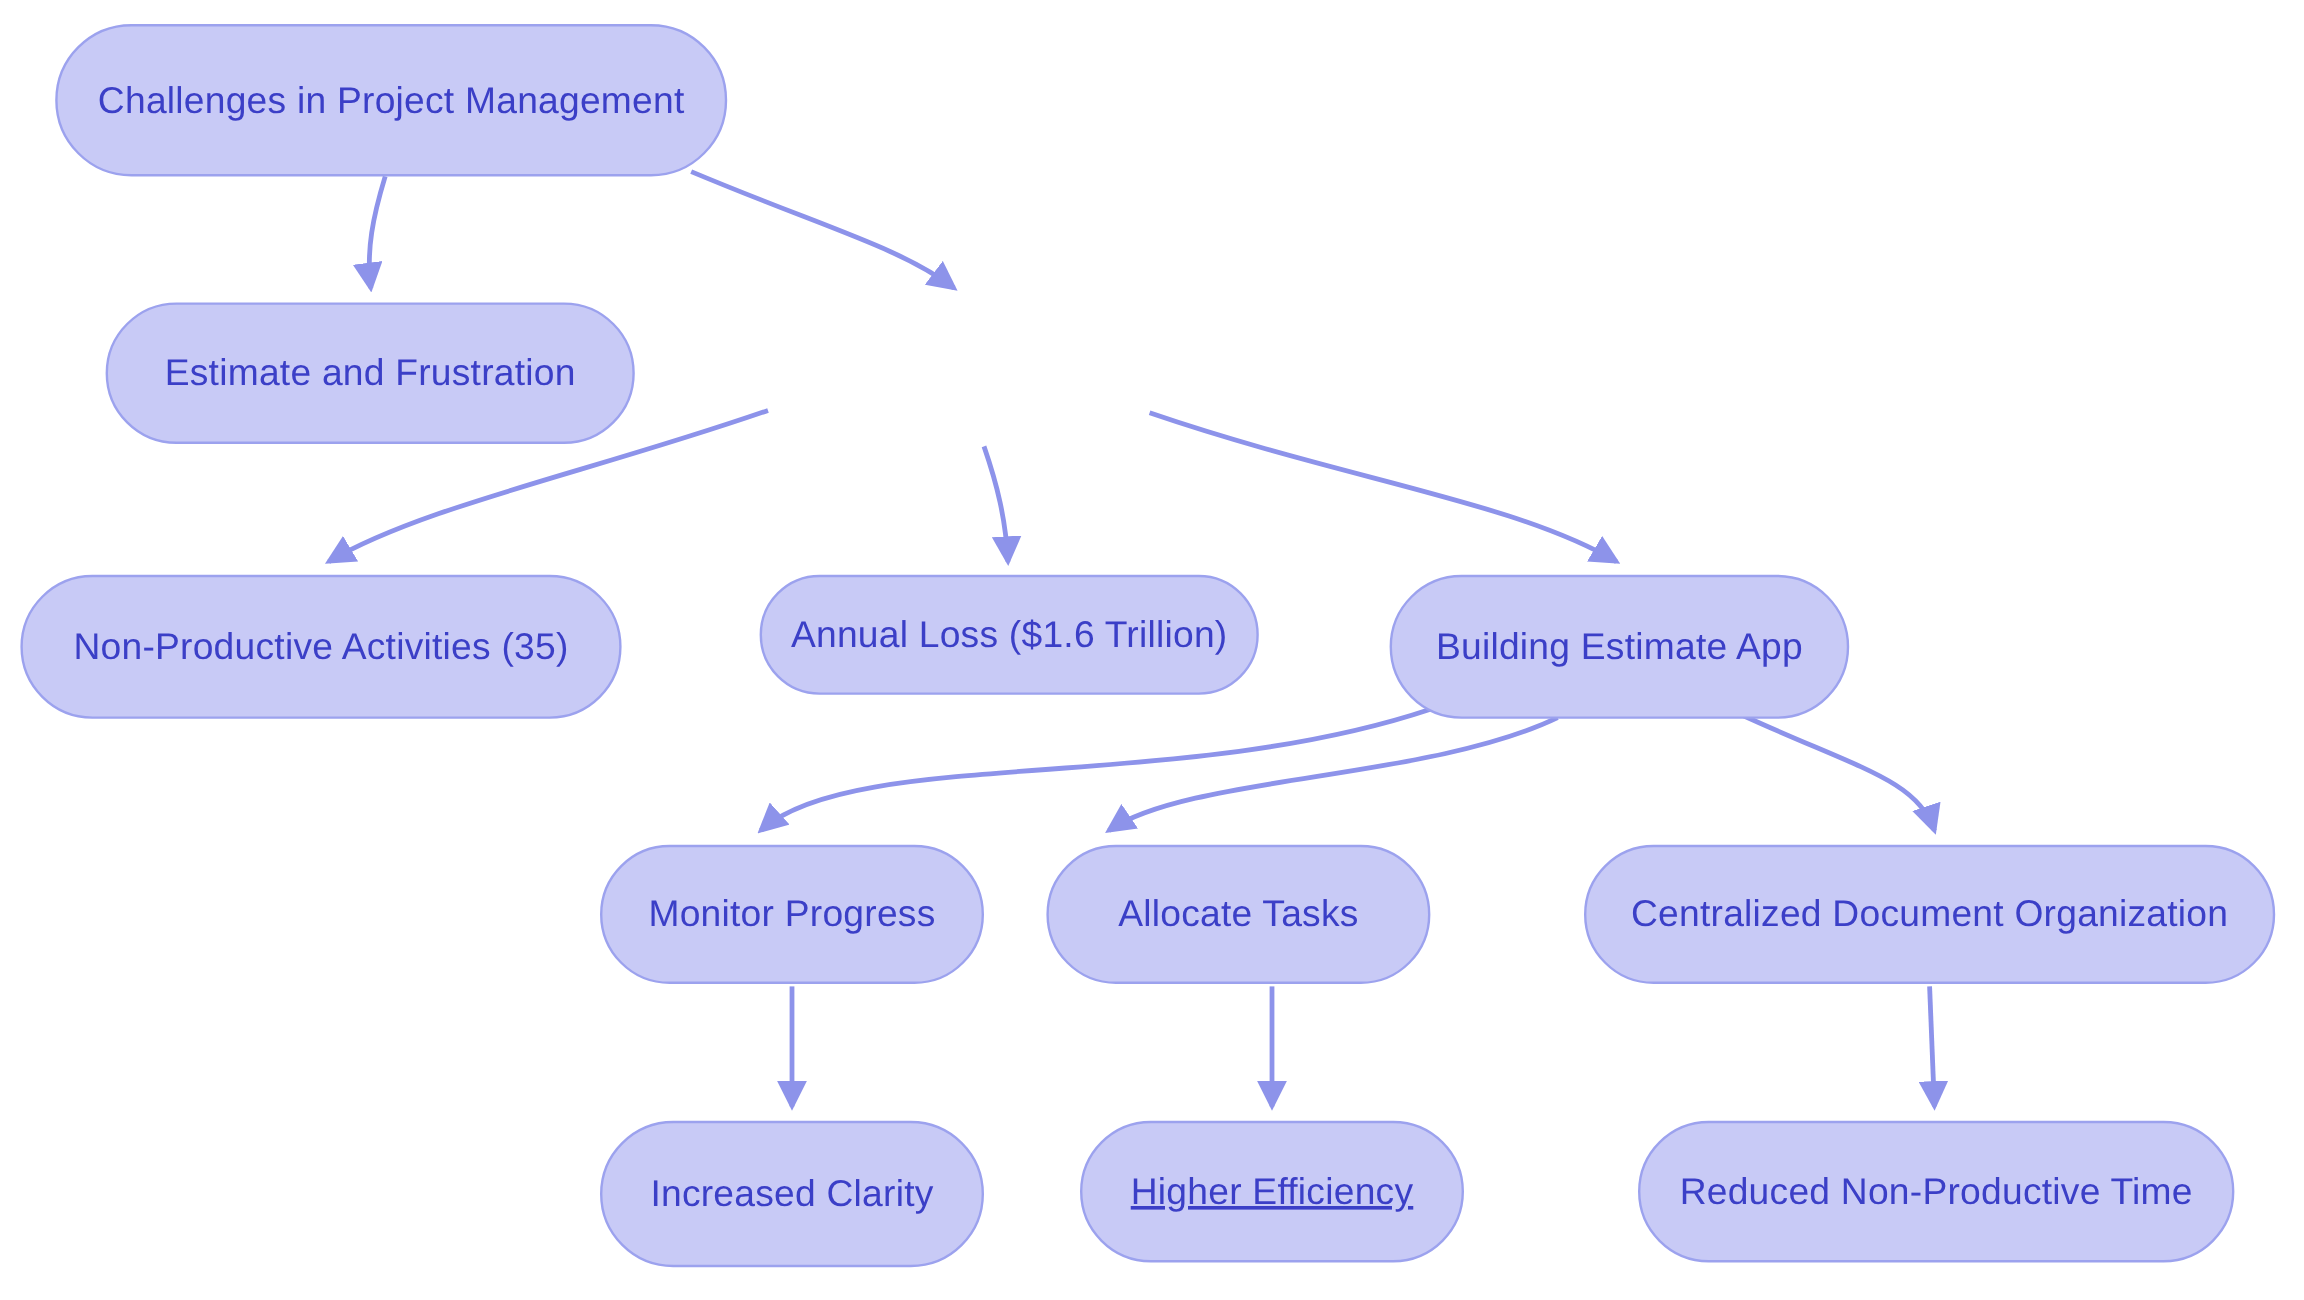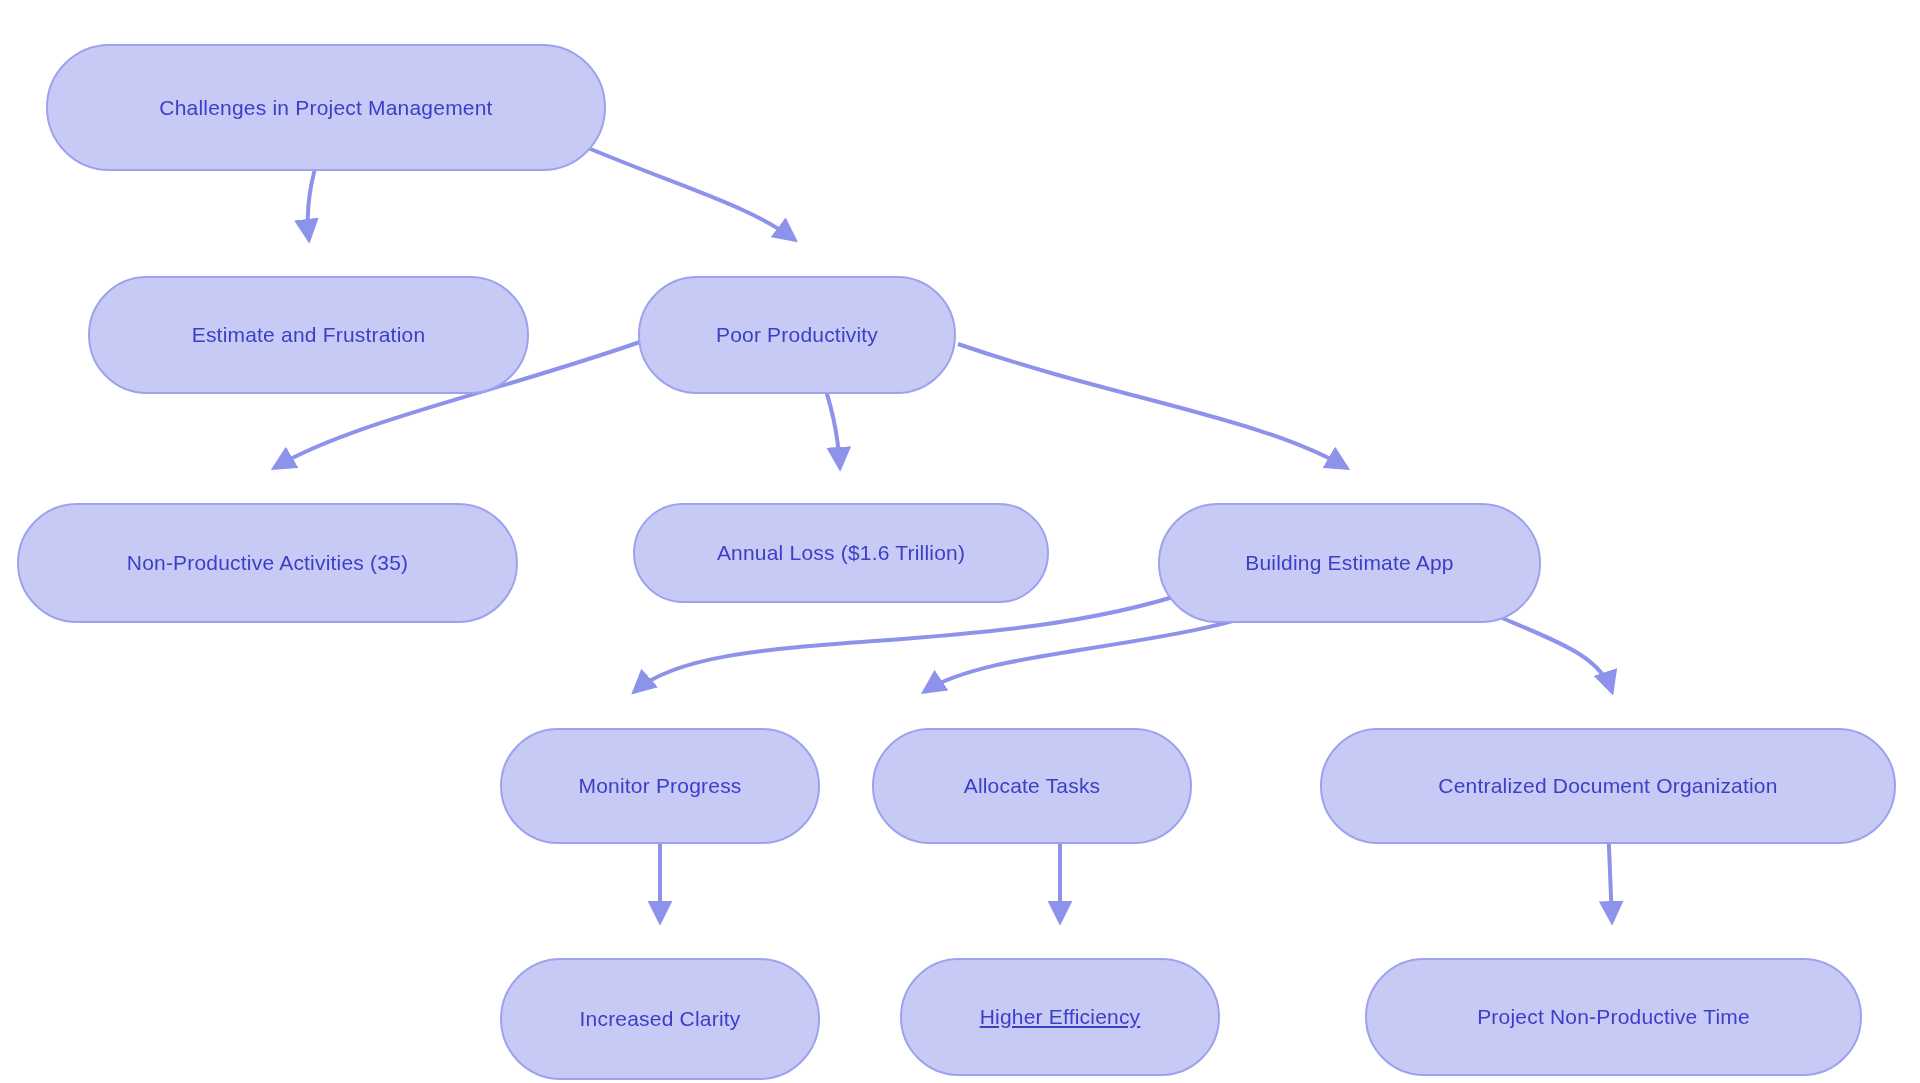--- a/index.html
+++ b/index.html
@@ -36,26 +36,25 @@
   }
   .node {
     position: absolute;
     display: flex;
     align-items: center;
     justify-content: center;
     background: var(--node-fill, #C8CAF6);
     border: 2px solid var(--node-border, #9CA2EE);
     border-radius: 999px;
     color: var(--node-text, #3B3FC7);
-    font-size: 21px;
+    font-size: 31px;
     font-weight: 500;
     letter-spacing: 0.2px;
     white-space: nowrap;
     text-align: center;
-    margin-top: 24px;
   }
 </style>
 </head>
 <body>
 
 <div class="canvas">
 
   <svg class="edge-layer" viewBox="0 0 1920 1083" xmlns="http://www.w3.org/2000/svg">
     <defs>
       <marker id="arrowhead" viewBox="0 0 10 10" refX="8.5" refY="5" markerWidth="6.2" markerHeight="6.2" orient="auto">
@@ -76,23 +75,20 @@
   </svg>
 
   <div class="node" style="left:46px; top:20px; width:560px; height:127px;">
     <span>Challenges in Project Management</span>
   </div>
 
   <div class="node" style="left:88px; top:252px; width:441px; height:118px;">
     <span>Estimate and Frustration</span>
   </div>
 
-  <div class="node" style="left:638px; top:252px; width:318px; height:118px;">
-    <span>Poor Productivity</span>
-  </div>
 
   <div class="node" style="left:17px; top:479px; width:501px; height:120px;">
     <span>Non-Productive Activities (35)</span>
   </div>
 
   <div class="node" style="left:633px; top:479px; width:416px; height:100px;">
     <span>Annual Loss ($1.6 Trillion)</span>
   </div>
 
   <div class="node" style="left:500px; top:704px; width:320px; height:116px;">
@@ -113,16 +109,16 @@
 
   <div class="node" style="left:500px; top:934px; width:320px; height:122px;">
     <span>Increased Clarity</span>
   </div>
 
   <div class="node" style="left:900px; top:934px; width:320px; height:118px;text-decoration:underline;">
     <span>Higher Efficiency</span>
   </div>
 
   <div class="node" style="left:1365px; top:934px; width:497px; height:118px;">
-    <span>Project Non-Productive Time</span>
+    <span>Reduced Non-Productive Time</span>
   </div>
 
 </div>
 
 </body></html>

